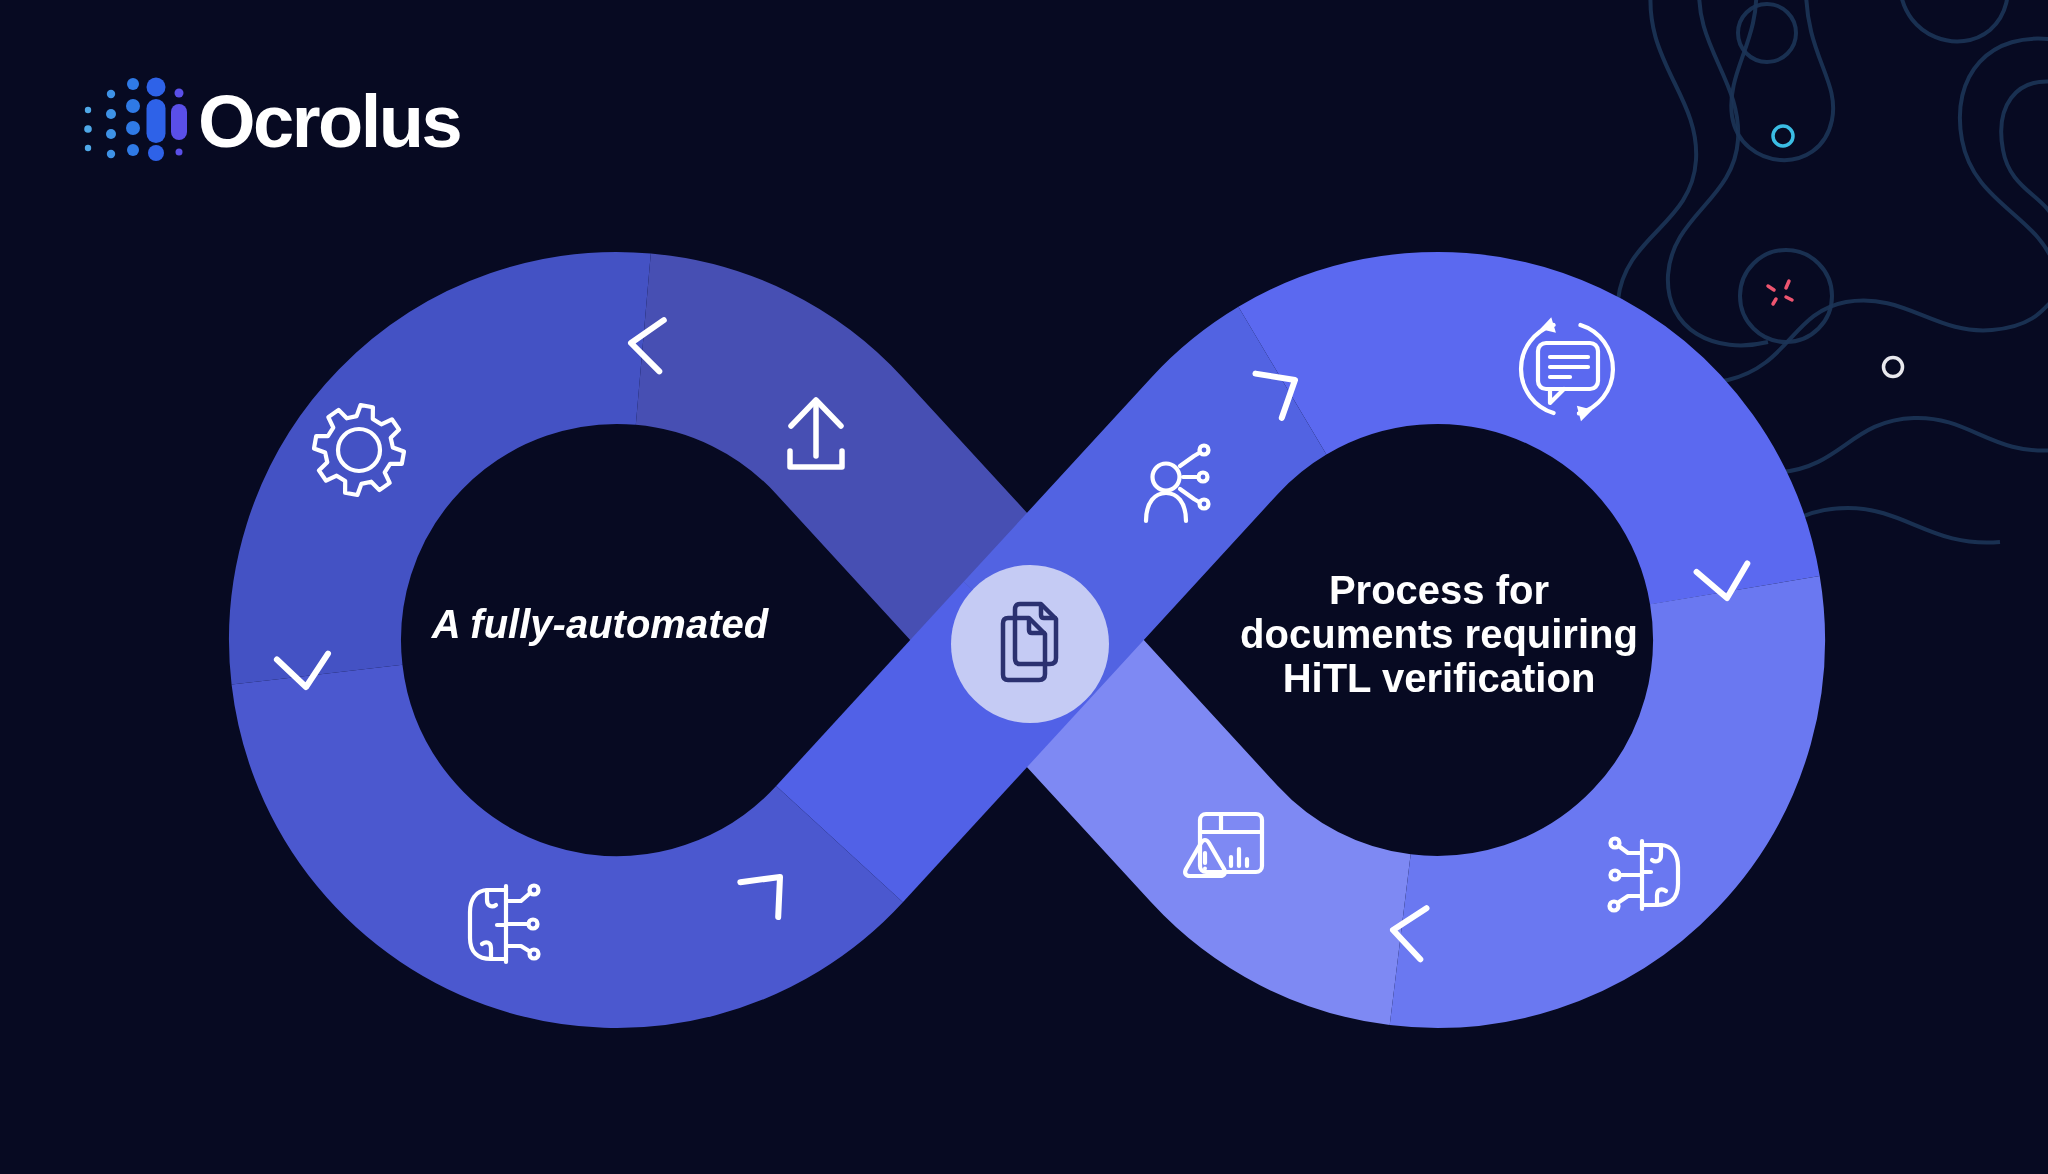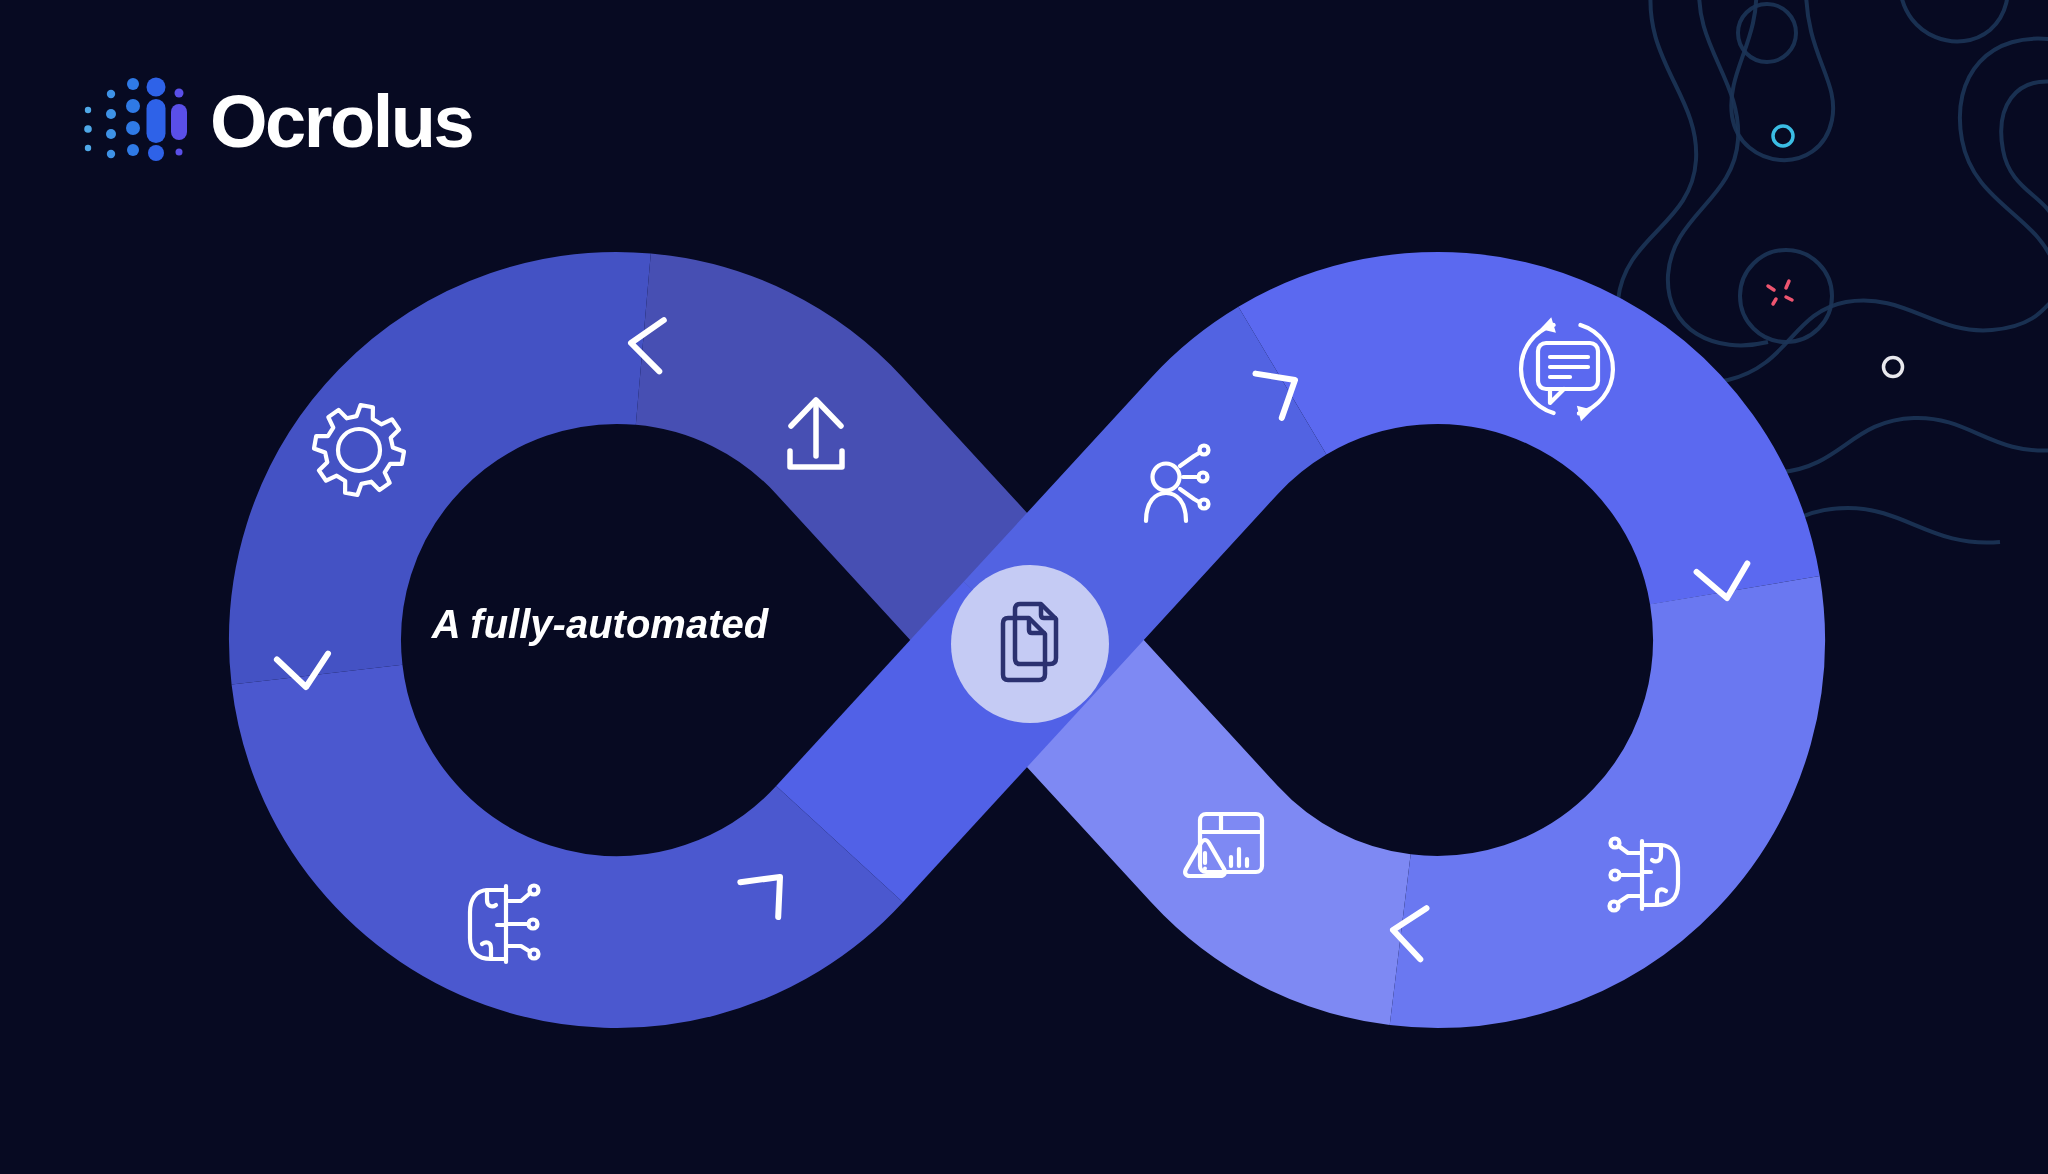--- a/index.html
+++ b/index.html
@@ -11,21 +11,21 @@
   .stage{position:absolute;inset:0;}
   svg{display:block;}
   #diagram{position:absolute;left:0;top:0;}
   .seg{fill:none;stroke-linecap:butt;}
   .icon{fill:none;stroke:#ffffff;stroke-width:4.2;stroke-linecap:round;stroke-linejoin:round;}
   .icon-thick{fill:none;stroke:#ffffff;stroke-width:5.5;stroke-linecap:round;stroke-linejoin:round;}
   .chev{fill:none;stroke:#ffffff;stroke-width:6;stroke-linecap:round;stroke-linejoin:round;}
   .doc{fill:none;stroke-width:4.5;stroke-linecap:round;stroke-linejoin:round;}
   .contour{fill:none;stroke-width:4;opacity:.9;}
   .accent{fill:none;stroke-width:3.5;stroke-linecap:round;}
-  .logo{position:absolute;left:78px;top:72px;display:flex;align-items:flex-end;gap:12px;}
+  .logo{position:absolute;left:78px;top:72px;display:flex;align-items:flex-end;gap:0;}
   .wordmark{color:#ffffff;font-size:74px;font-weight:700;letter-spacing:-2.5px;line-height:100px;}
   .loop-label{position:absolute;color:#ffffff;font-weight:700;text-align:center;}
   .loop-label.left{left:380px;top:601px;width:440px;font-size:40px;line-height:46px;font-style:italic;}
   .loop-label.right{left:1209px;top:568px;width:460px;font-size:40px;line-height:44px;}
 </style>
 </head>
 <body style="background: rgb(7, 10, 34);">
 
 <div class="stage">
 
@@ -190,13 +190,18 @@
           <rect x="93" y="32" width="16" height="36" rx="8"></rect>
           <circle cx="101" cy="80" r="3.5"></circle>
       </g>
     </svg>
     <span class="wordmark">Ocrolus</span>
   </div>
 
   <div class="loop-label left">
     <div>A fully-automated</div>
   </div>
+  <div class="loop-label right">
+    <div>Process for</div>
+    <div>documents requiring</div>
+    <div>HiTL verification</div>
+  </div>
 </div>
 
 </body></html>

